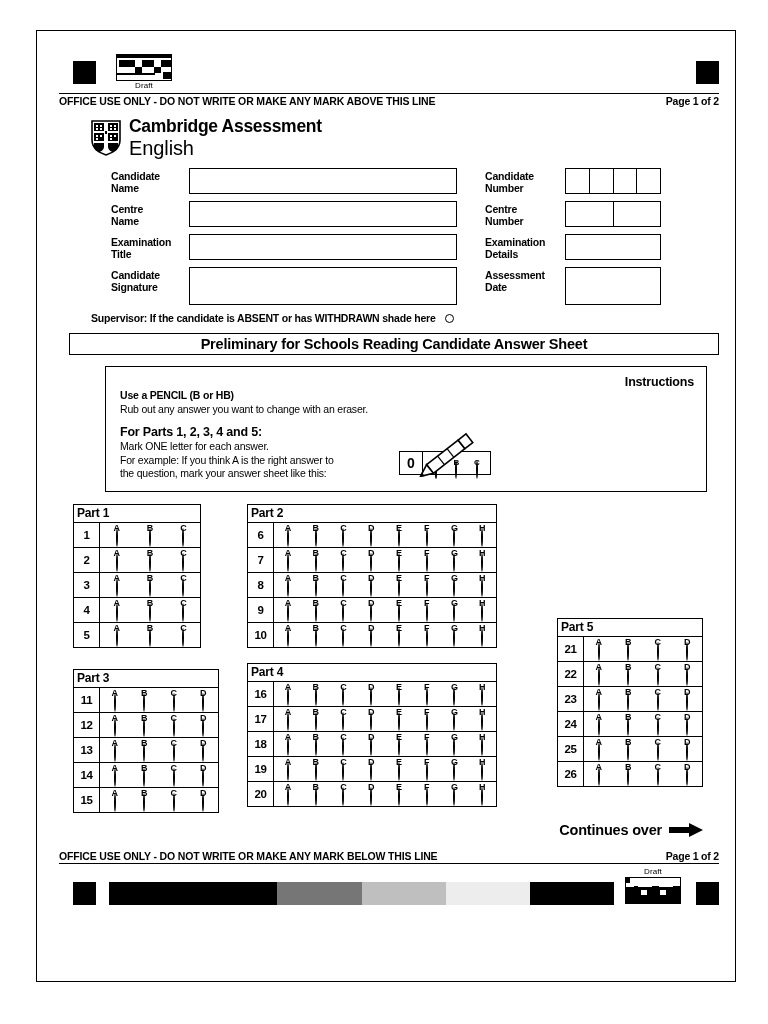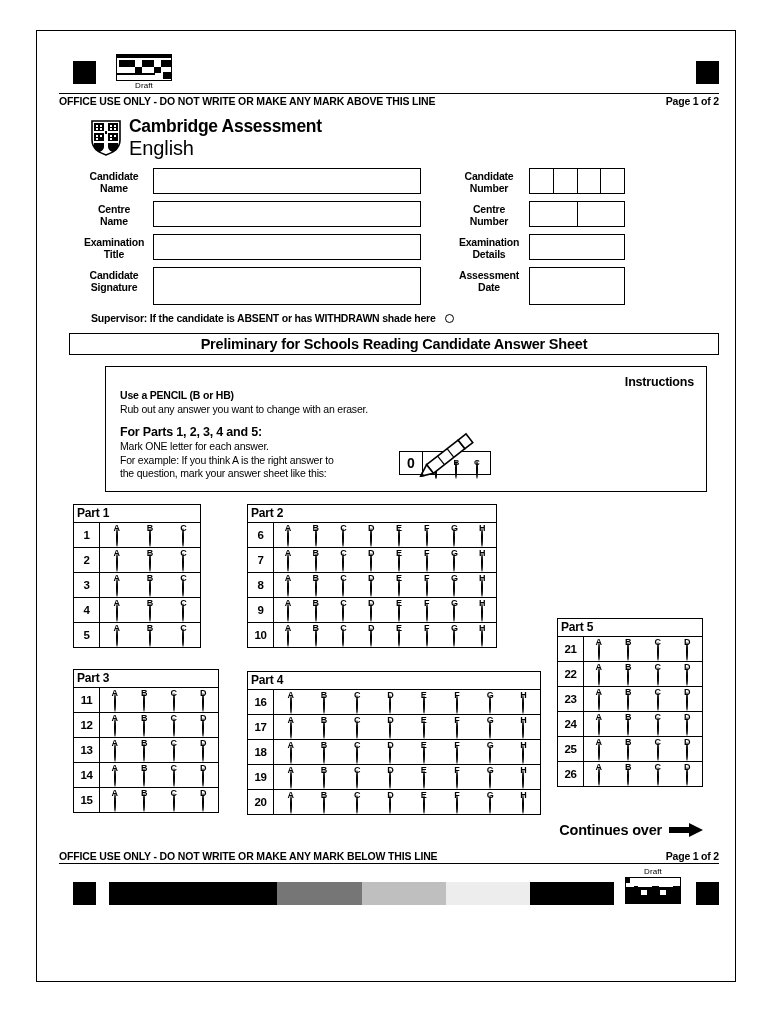--- a/index.html
+++ b/index.html
@@ -116,23 +116,22 @@
   }
   .brand-2 {
     font-size: 20px;
     letter-spacing: -0.1px;
     margin-top: 2px;
   }
 
   
   .form {
     margin-top: 10px;
-    margin-left: 16px;
+    margin-left: 52px;
     width: 618px;
-    text-align: center;
   }
   .frow {
     display: flex;
     align-items: flex-start;
     margin-bottom: 7px;
   }
   .flabel {
     width: 78px;
     font-size: 10.5px;
     font-weight: bold;
@@ -344,21 +343,21 @@
     border: 1.4px solid #000;
     border-radius: 50%;
     box-sizing: border-box;
     margin: 1px auto 0 auto;
   }
 
   
   #part-1 { left: 14px;  top: 0px;   width: 128px; }
   #part-2 { left: 188px; top: 0px;   width: 250px; }
   #part-3 { left: 14px;  top: 165px; width: 146px; }
-  #part-4 { left: 188px; top: 167px; width: 294px; }
+  #part-4 { left: 188px; top: 159px; width: 250px; }
   #part-5 { left: 498px; top: 114px; width: 146px; }
 
   
   .continues {
     position: absolute;
     right: 16px;
     top: 318px;
     display: flex;
     align-items: center;
     font-size: 14.5px;

